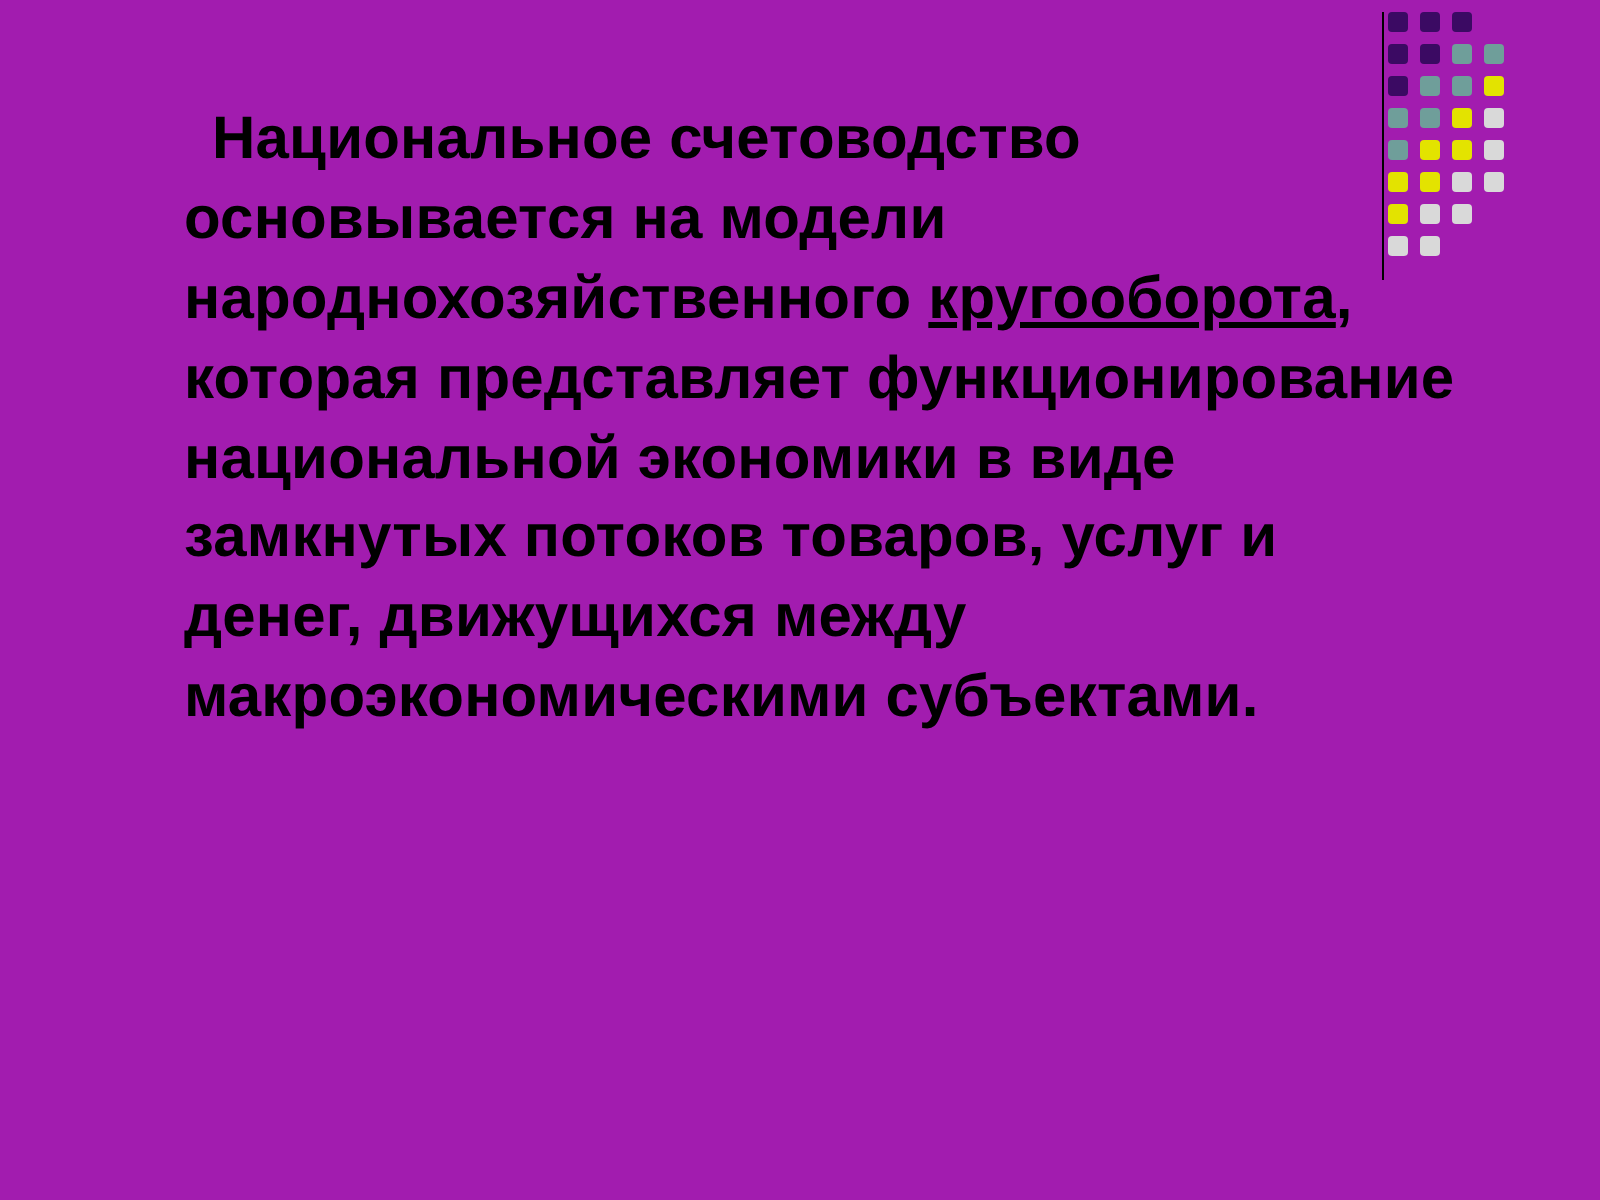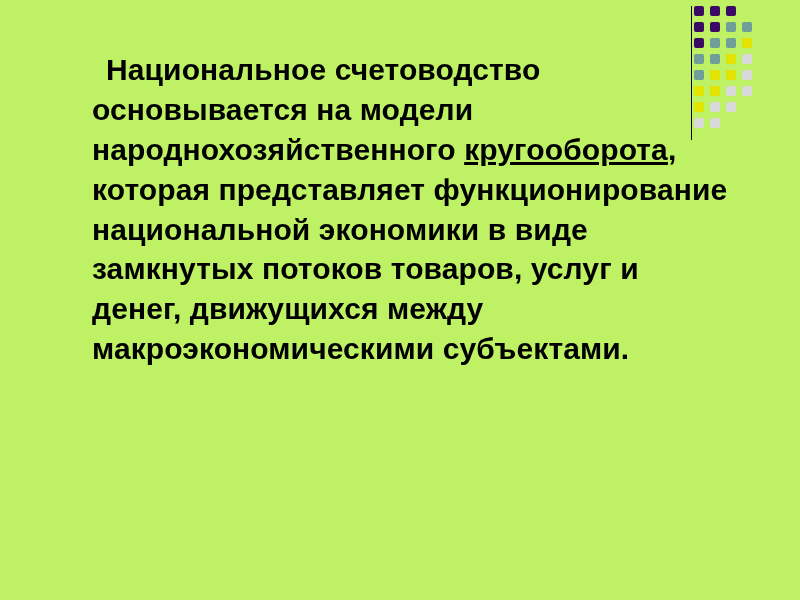--- a/index.html
+++ b/index.html
@@ -10,21 +10,21 @@
     width: 800px;
     height: 600px;
     background: #ffffff;
     font-family: "Liberation Sans", sans-serif;
     overflow: hidden;
   }
   .slide {
     position: relative;
     width: 800px;
     height: 600px;
-    background: #bef264;
+    background: #a21caf;
   }
 
   
   .deco {
     position: absolute;
     top: 6px;
     right: 14px;
     width: 92px;
     height: 126px;
   }

